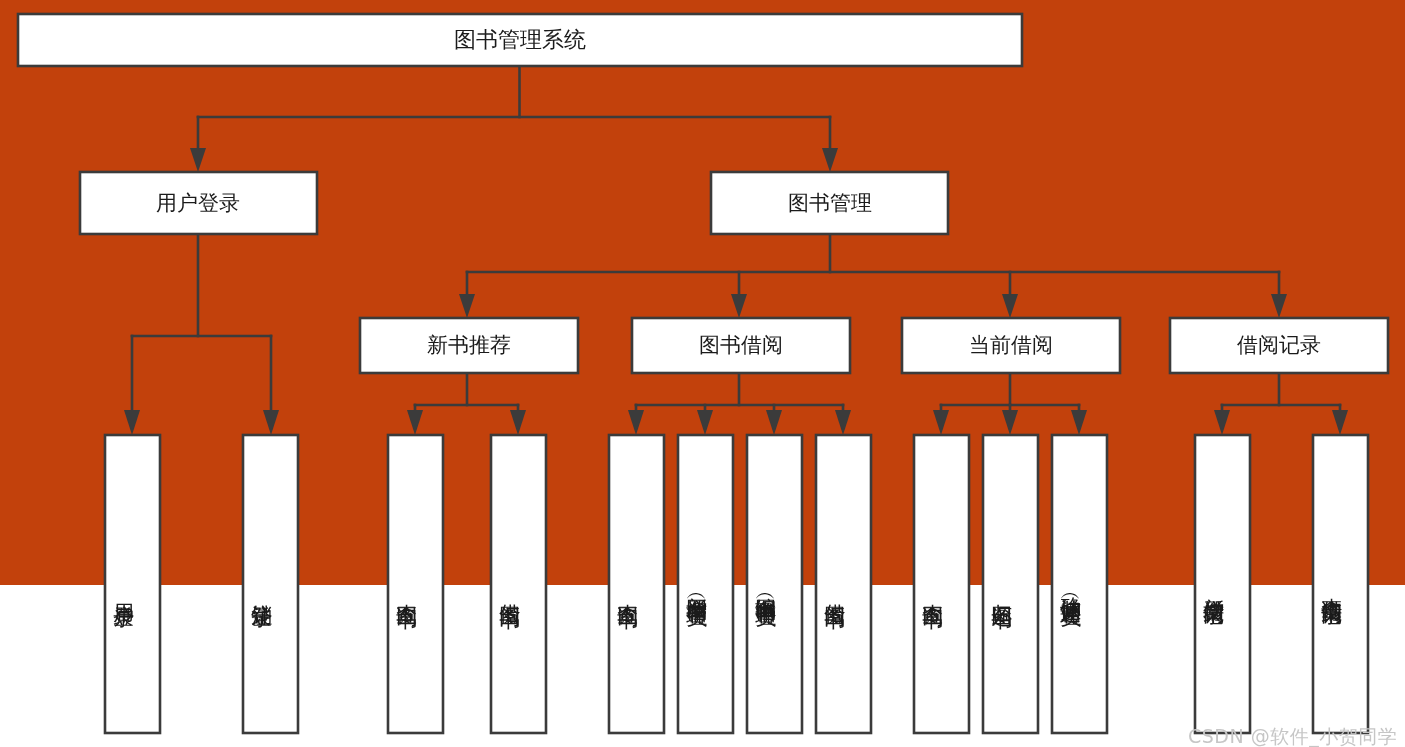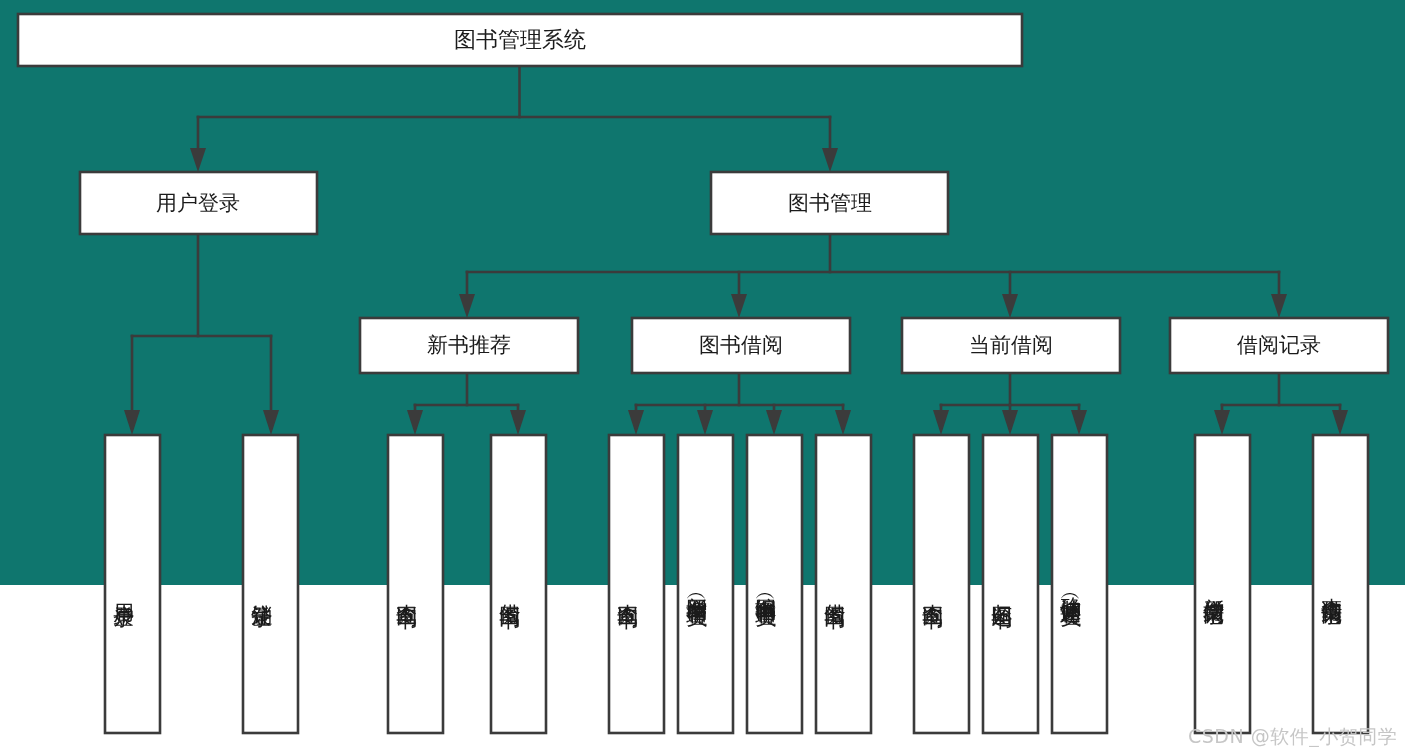--- a/index.html
+++ b/index.html
@@ -10,21 +10,21 @@
   body {
     width: 1405px;
     height: 747px;
     overflow: hidden;
     font-family: "DejaVu Sans", "Liberation Sans", sans-serif;
   }
   #diagram-root {
     position: relative;
     width: 1405px;
     height: 585px;
-    background: #0f766e;
+    background: #c2410c;
   }
   svg.diagram-canvas {
     position: absolute;
     left: 0;
     top: 0;
     width: 1405px;
     height: 747px;
   }
   .node-box {
     fill: #ffffff;

